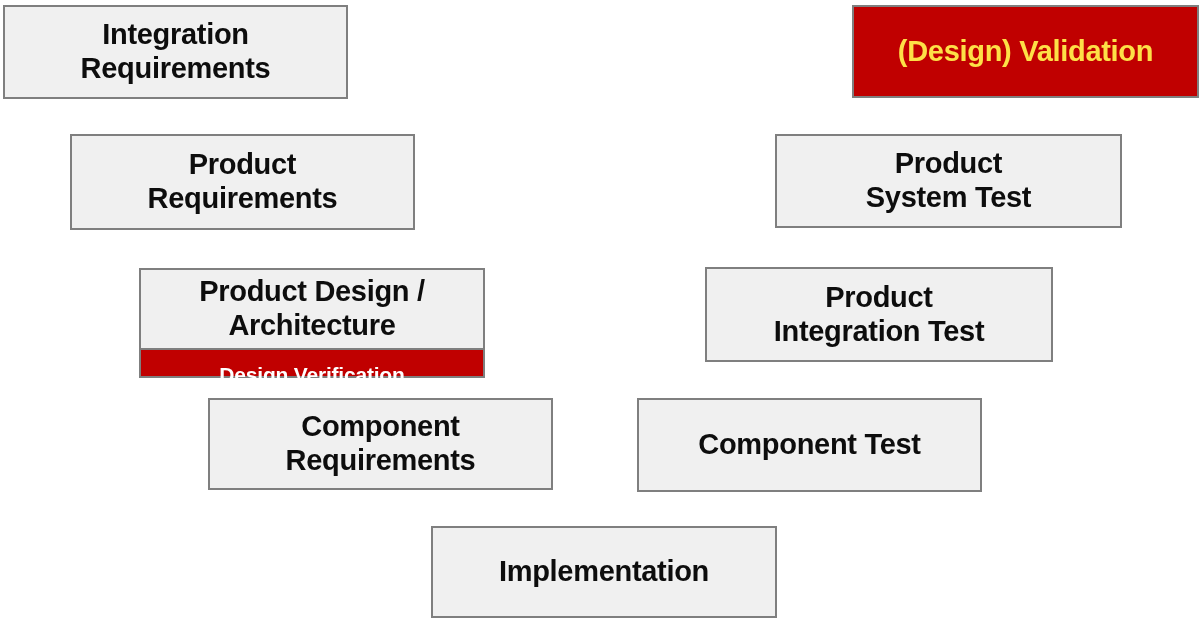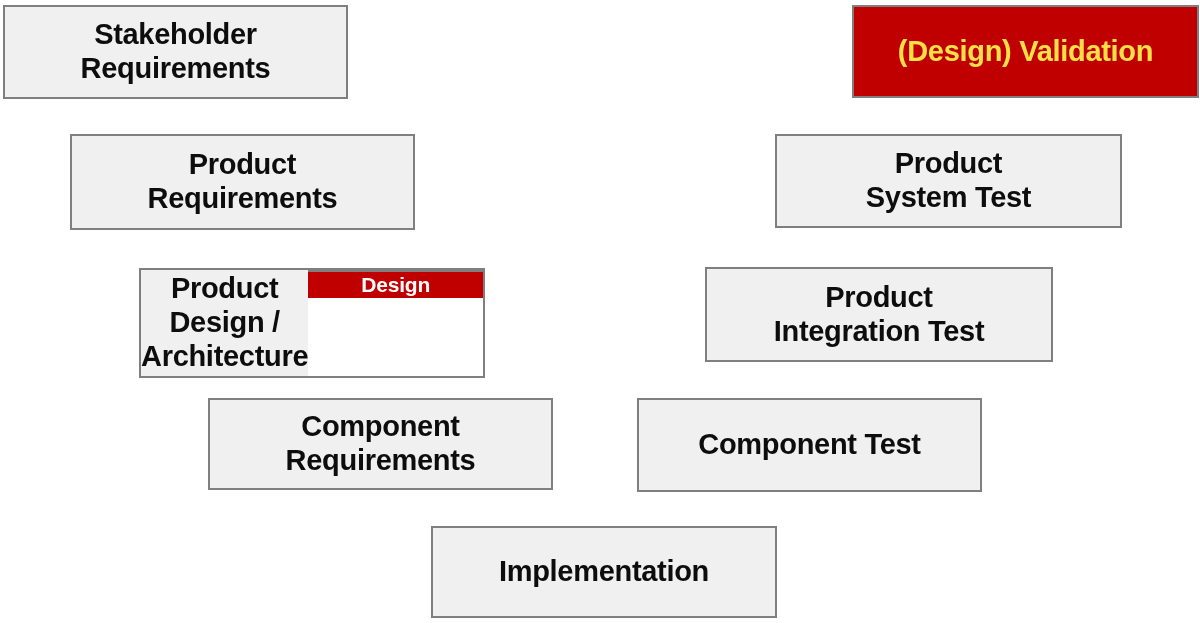--- a/index.html
+++ b/index.html
@@ -48,21 +48,21 @@
   .pos-integration-test { left: 705px; top: 267px; width: 348px; height: 95px; }
   .pos-component-req    { left: 208px; top: 398px; width: 345px; height: 92px; align-items: center; }
   .pos-component-test   { left: 637px; top: 398px; width: 345px; height: 94px; }
   .pos-implementation   { left: 431px; top: 526px; width: 346px; height: 92px; }
 
   
   .box-group {
     position: absolute;
     border: 2px solid #7f7f7f;
     display: flex;
-    flex-direction: row;
+    flex-direction: column;
   }
   .box-group .top-section {
     flex: 1;
     background: #f0f0f0;
     display: flex;
     align-items: center;
     justify-content: center;
     text-align: center;
   }
   .box-group .top-section .label {
@@ -89,21 +89,21 @@
     letter-spacing: -0.2px;
     margin-top: 23px;
   }
 </style>
 </head>
 <body>
 
 <div class="diagram">
 
   <div class="box pos-stakeholder">
-    <span class="label">Stakeholder
+    <span class="label">Integration
 Requirements</span>
   </div>
 
   <div class="box red pos-validation">
     <span class="label">(Design) Validation</span>
   </div>
 
   <div class="box pos-product-req">
     <span class="label">Product
 Requirements</span>

